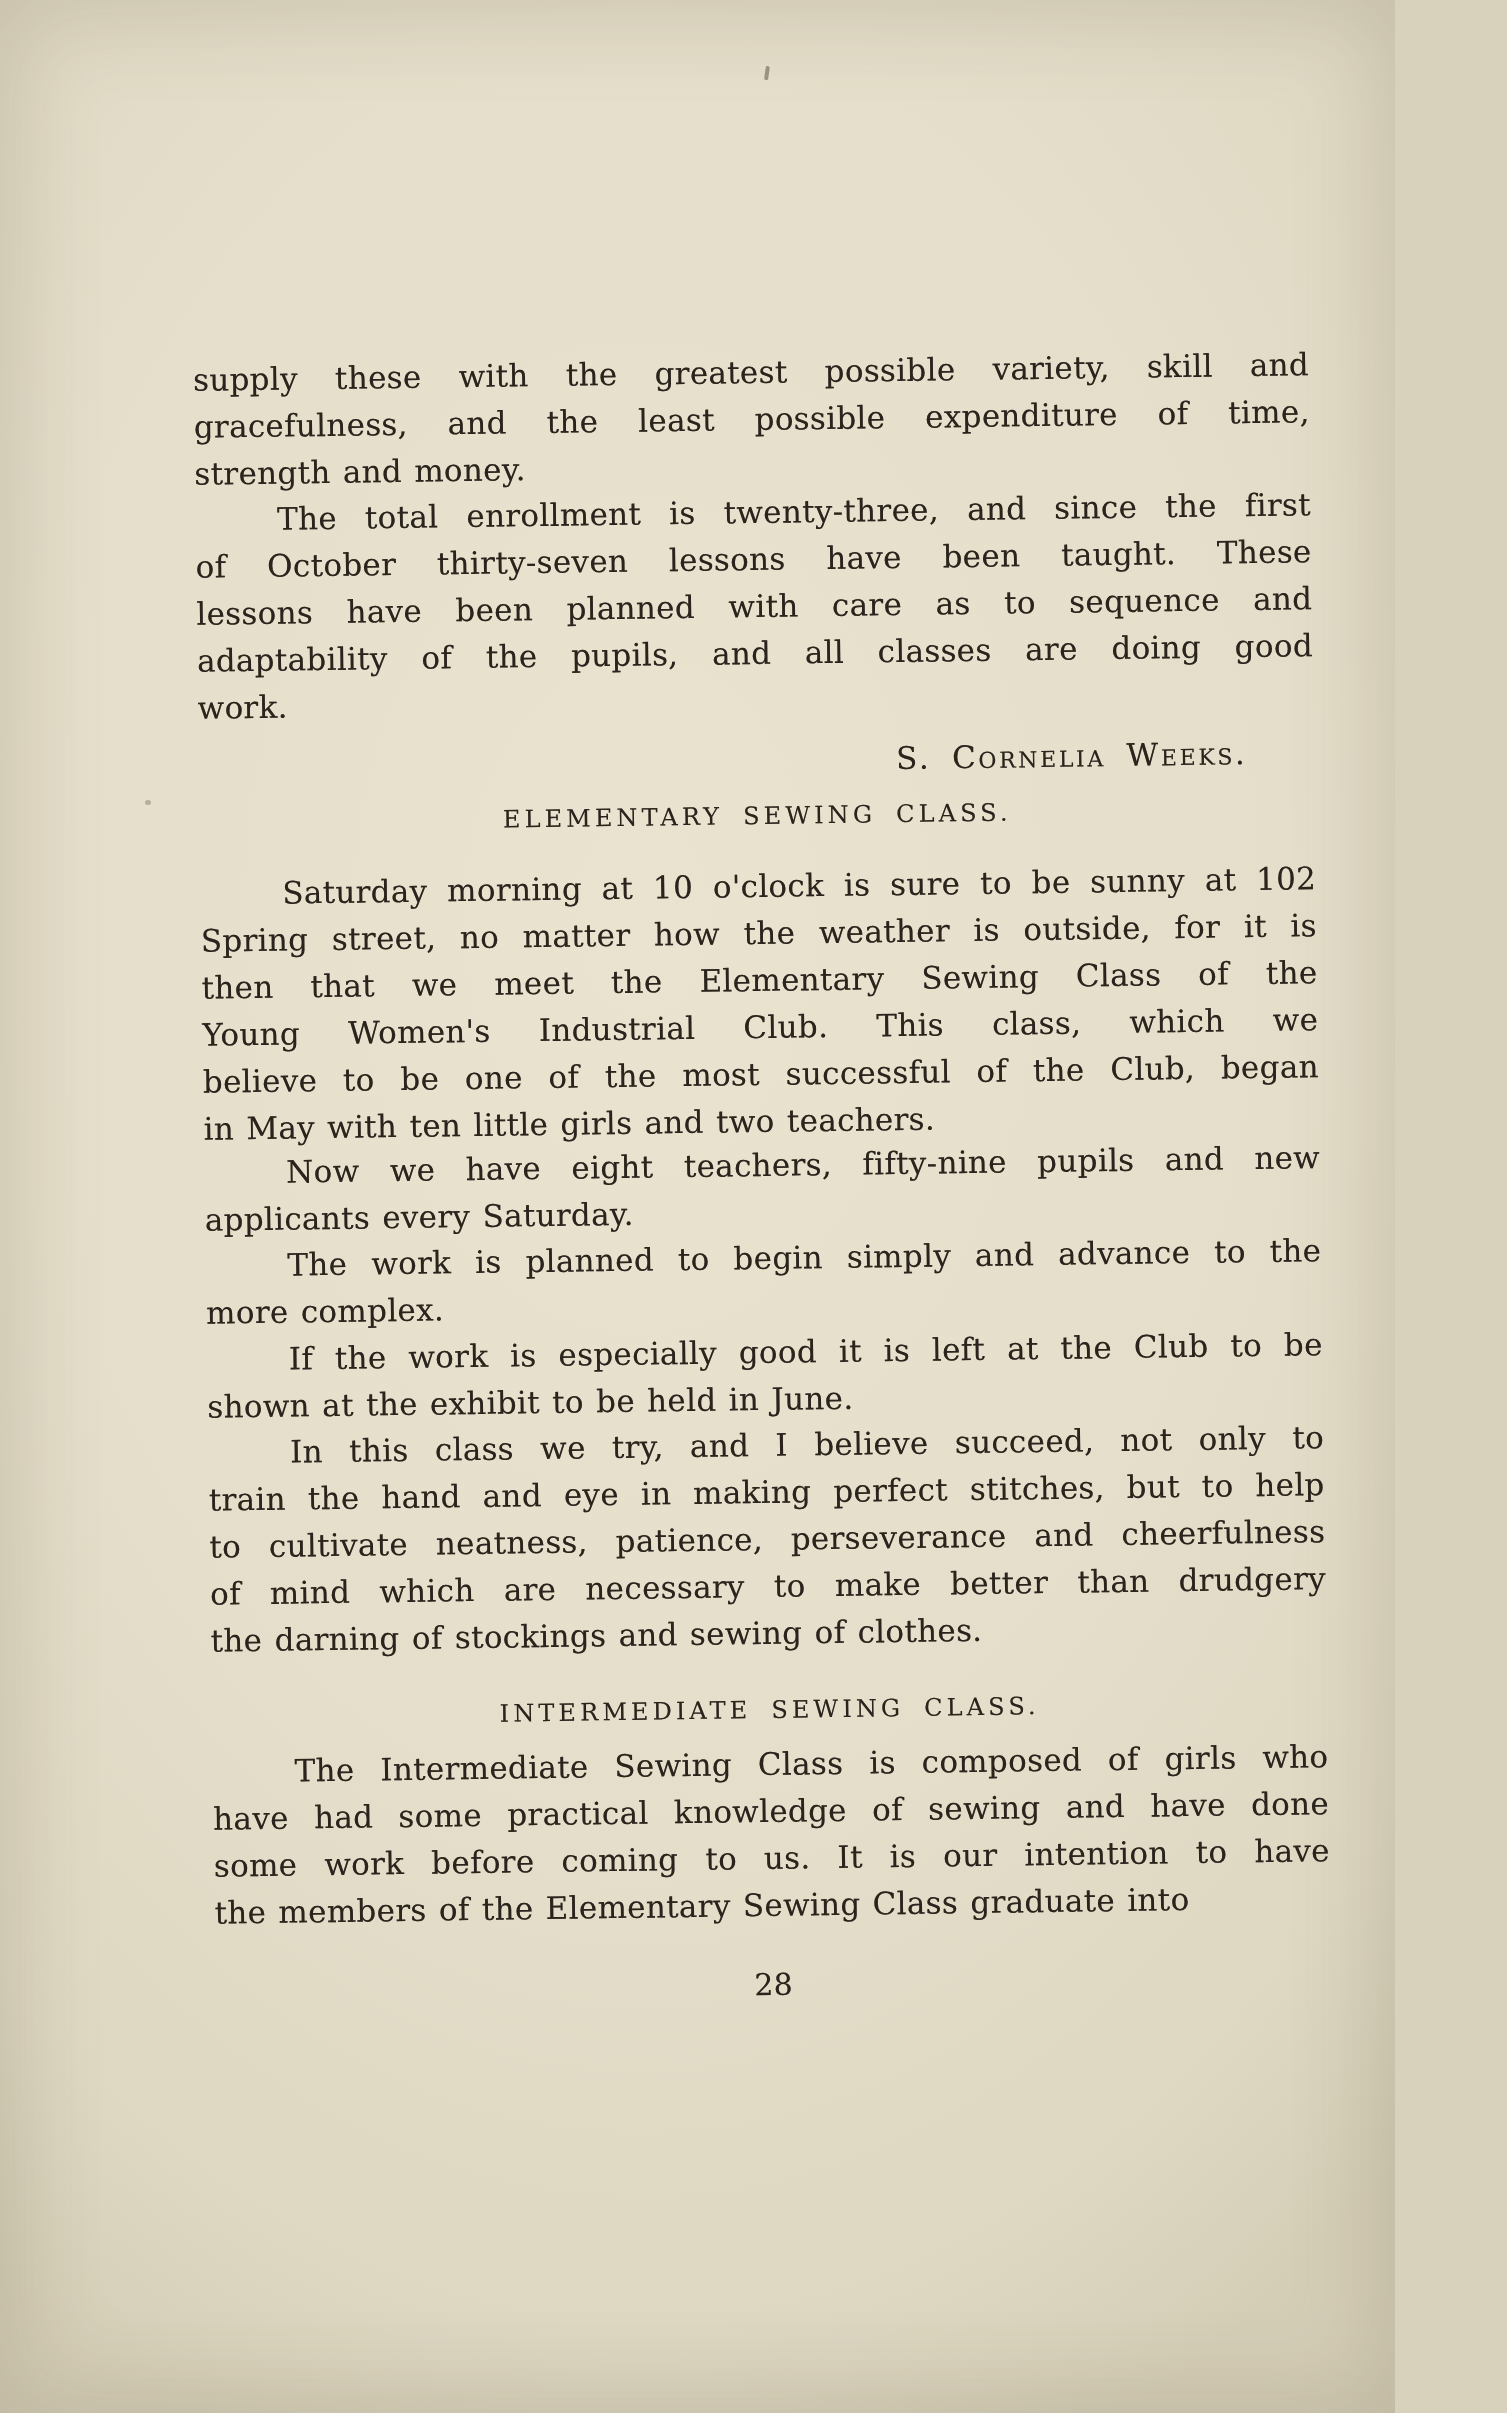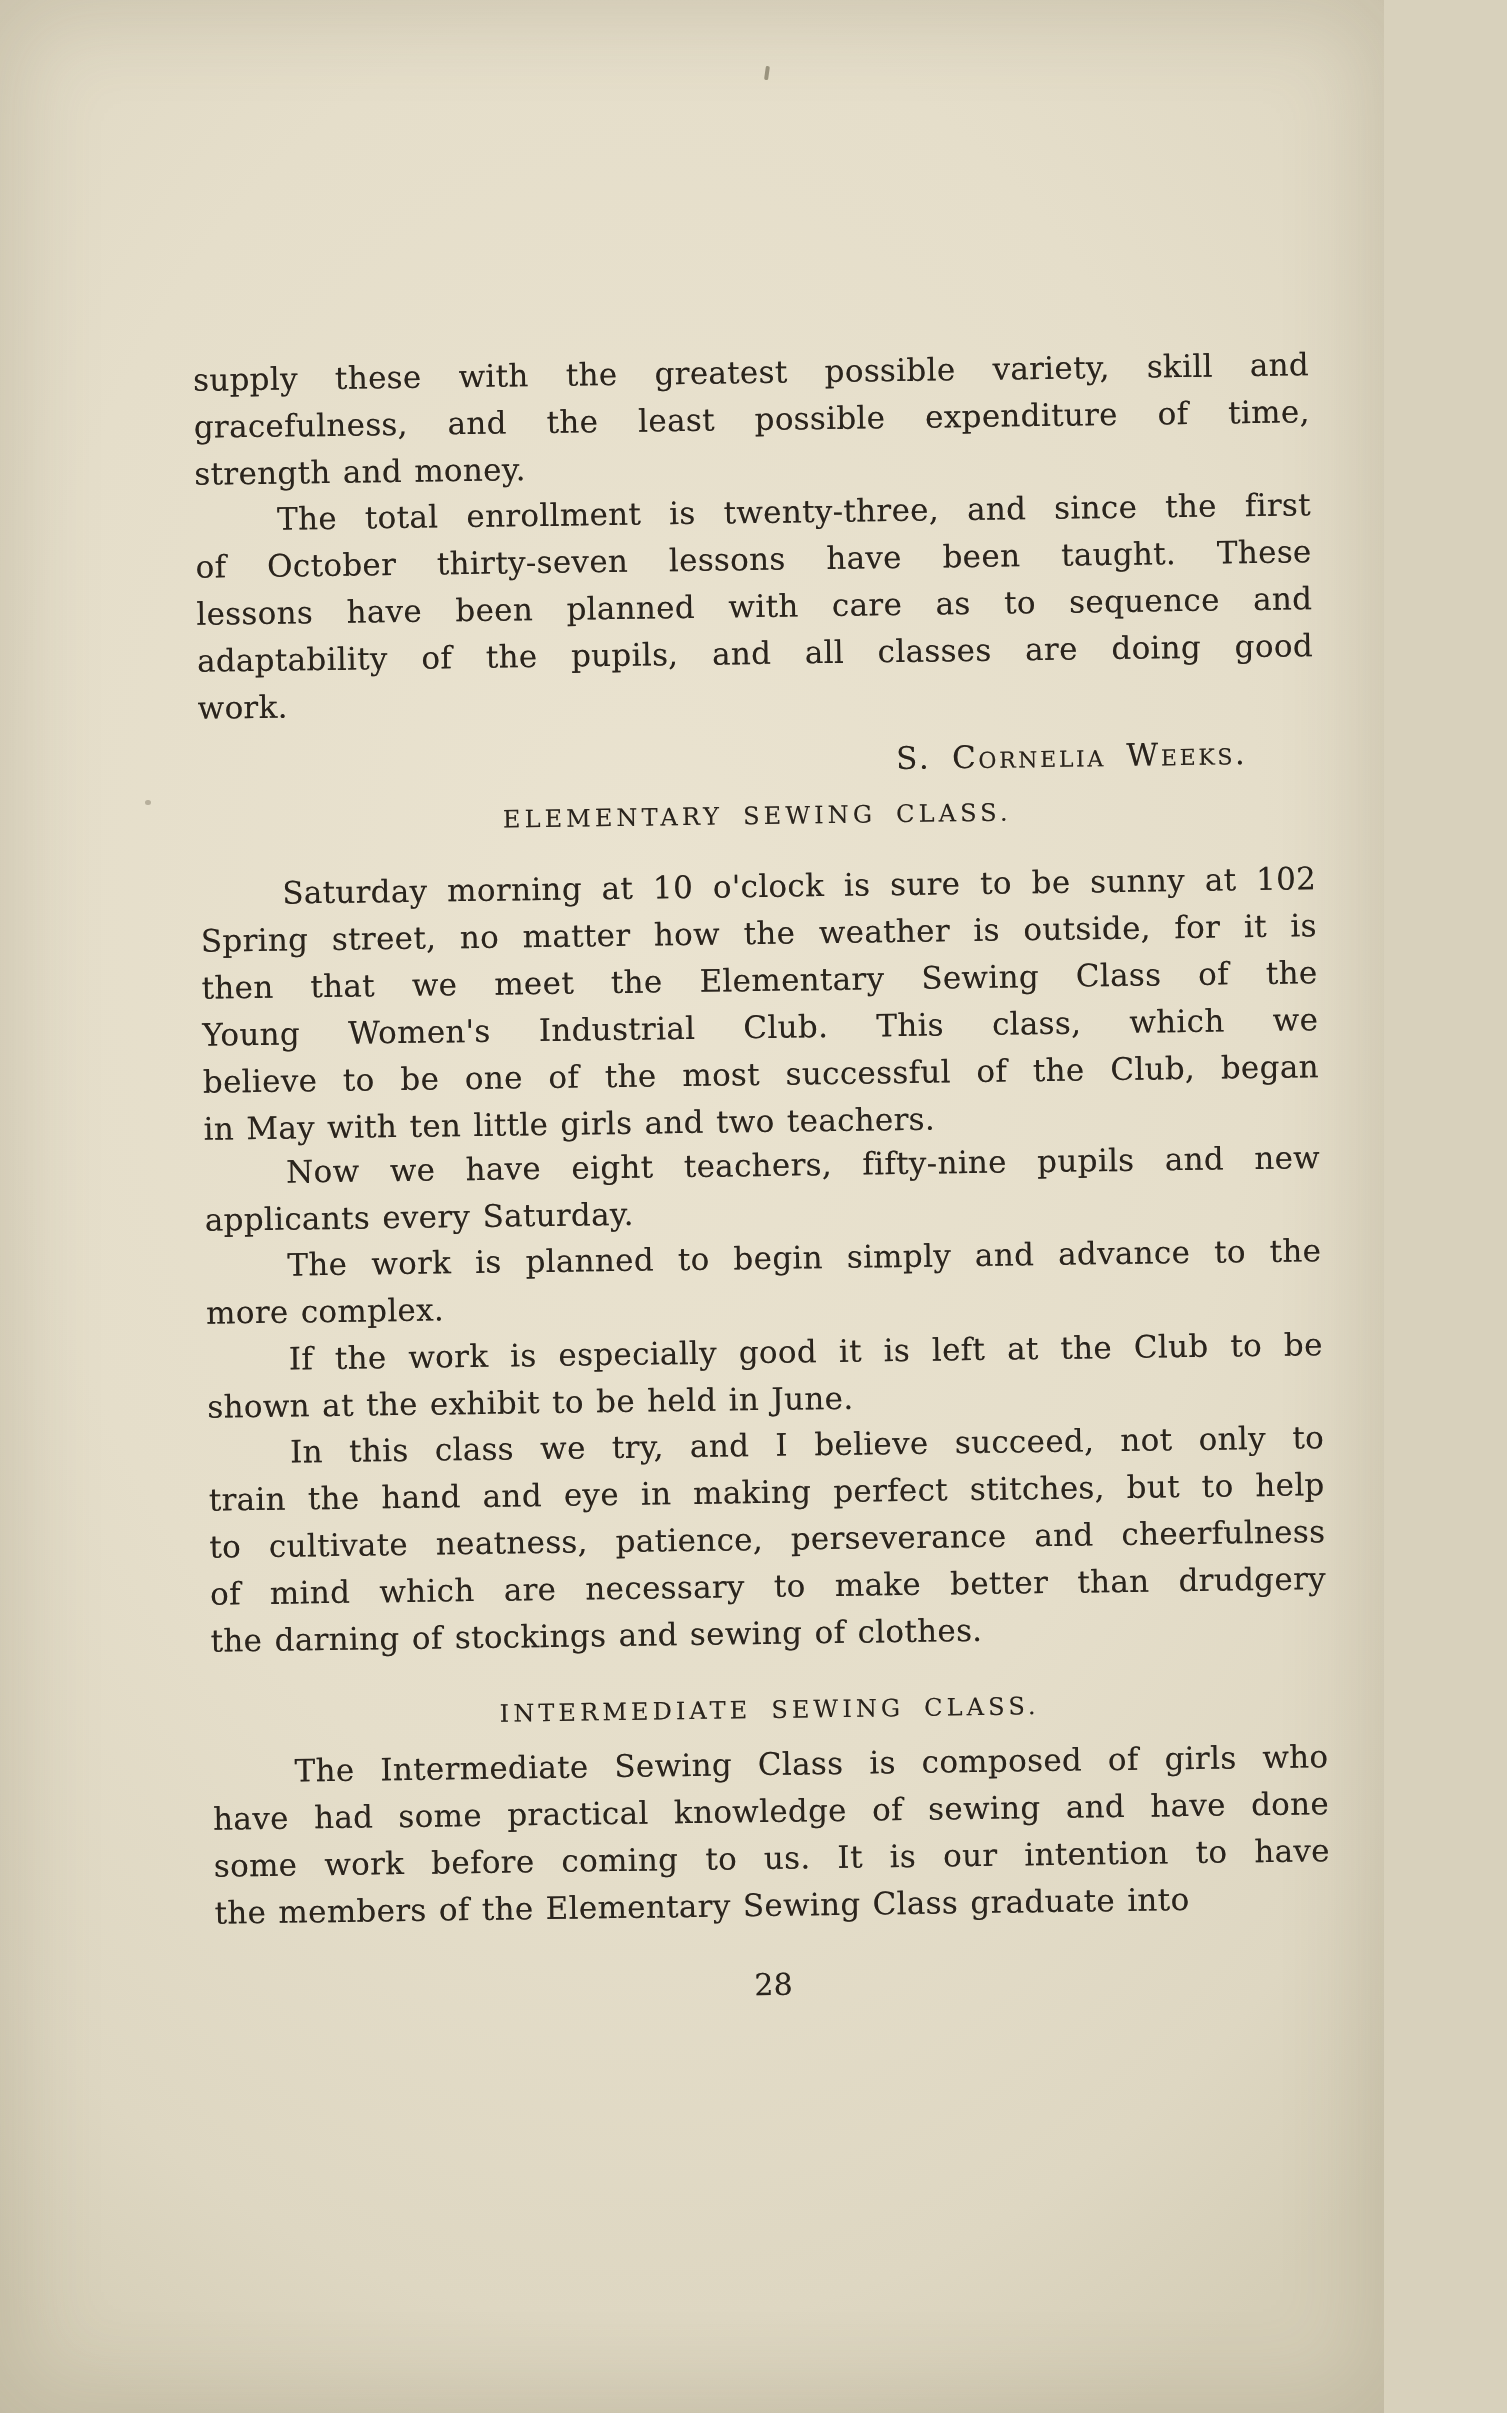--- a/index.html
+++ b/index.html
@@ -10,20 +10,21 @@
   .page {
     position: relative;
     width: 1384px;
     height: 2413px;
     overflow: hidden;
     background:
       radial-gradient(ellipse 1139px 1656px at 46% 38%, #eae3d0 0%, #e5deca 55%, #ded7c2 85%, #d5ceb7 100%);
     box-shadow: inset 0 0 83px 21px rgba(104, 94, 68, 0.18);
     font-family: "DejaVu Serif", "Liberation Serif", serif;
     color: #2a241d;
+    padding-left: 11px;
   }
   .text-block {
     position: absolute;
     left: 203px;
     top: 0;
     width: 1116px;
     height: 2413px;
     transform: rotate(-0.8deg);
     transform-origin: 50% 45%;
   }

